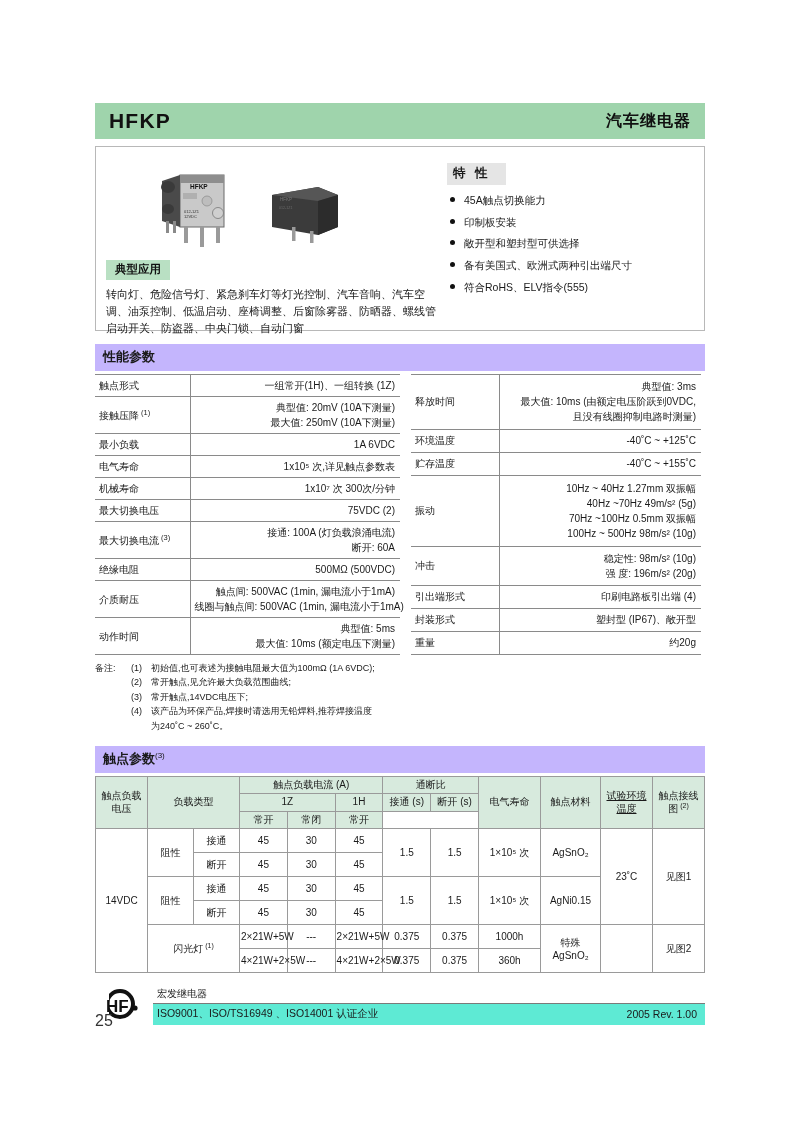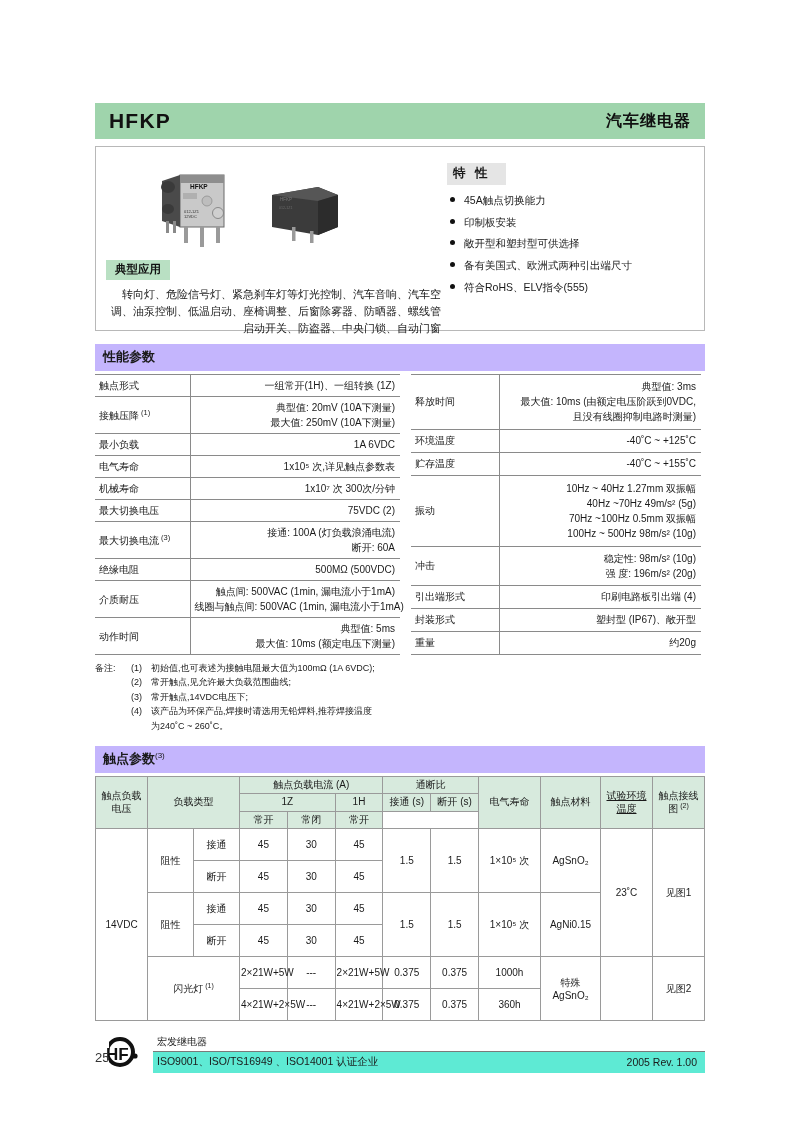--- a/index.html
+++ b/index.html
@@ -45,21 +45,20 @@
   .badge {
     display:inline-block;
     background:#b9e0c3;
     font-size:11.5px; font-weight:bold; color:#111;
     padding:2px 9px 3px 9px;
   }
   .apptext {
     margin-top:6px;
     font-size:11px; line-height:1.55;
     color:#1a1a1a;
-    text-align:right;
   }
   .feat-title {
     display:inline-block; background:#e5e5e5;
     font-size:12.5px; font-weight:bold;
     padding:2px 16px 3px 6px; letter-spacing:3px;
   }
   .feat-list { margin:8px 0 0 3px; padding:0; list-style:none; }
   .feat-list li {
     font-size:10.5px; line-height:1.35; margin-bottom:7.5px;
     padding-left:14px; position:relative;
@@ -112,37 +111,37 @@
     font-size:10px; table-layout:fixed;
   }
   table.ct th, table.ct td {
     border:1px solid #9a9a9a;
     text-align:center; vertical-align:middle;
     padding:2px 1px;
     margin-top:32px;
   }
   table.ct th { background:#d7ead d; }
   table.ct th { background:#d7eadd; font-weight:normal; font-size:10px; line-height:1.25; }
-  table.ct td { height:32px; }
+  table.ct td { height:24px; }
   table.ct sup { font-size:7px; }
 
   
   .footer { margin-top:14px; position:relative; height:40px; }
   .hf-logo { position:absolute; left:2px; top:0; width:46px; height:34px; }
   .fbar { margin-left:58px; }
   .fbar .line1 {
     font-size:10px; color:#222; padding:0 0 2px 4px;
     border-bottom:1px solid #7a7a7a;
   }
   .fbar .line2 {
     background:#5eead4; font-size:10.5px;
     padding:3px 8px 4px 4px;
     display:flex; justify-content:space-between; align-items:center;
   }
-  .pageno { position:absolute; left:95px; top:1050px; font-size:13px; color:#333; }
+  .pageno { position:absolute; left:95px; top:1012px; font-size:16px; color:#333; }
 </style>
 </head>
 <body>
 
 <div class="page">
 
   <div class="titlebar">
     <div class="model">HFKP</div>
     <div class="cat">汽车继电器</div>
   </div>

